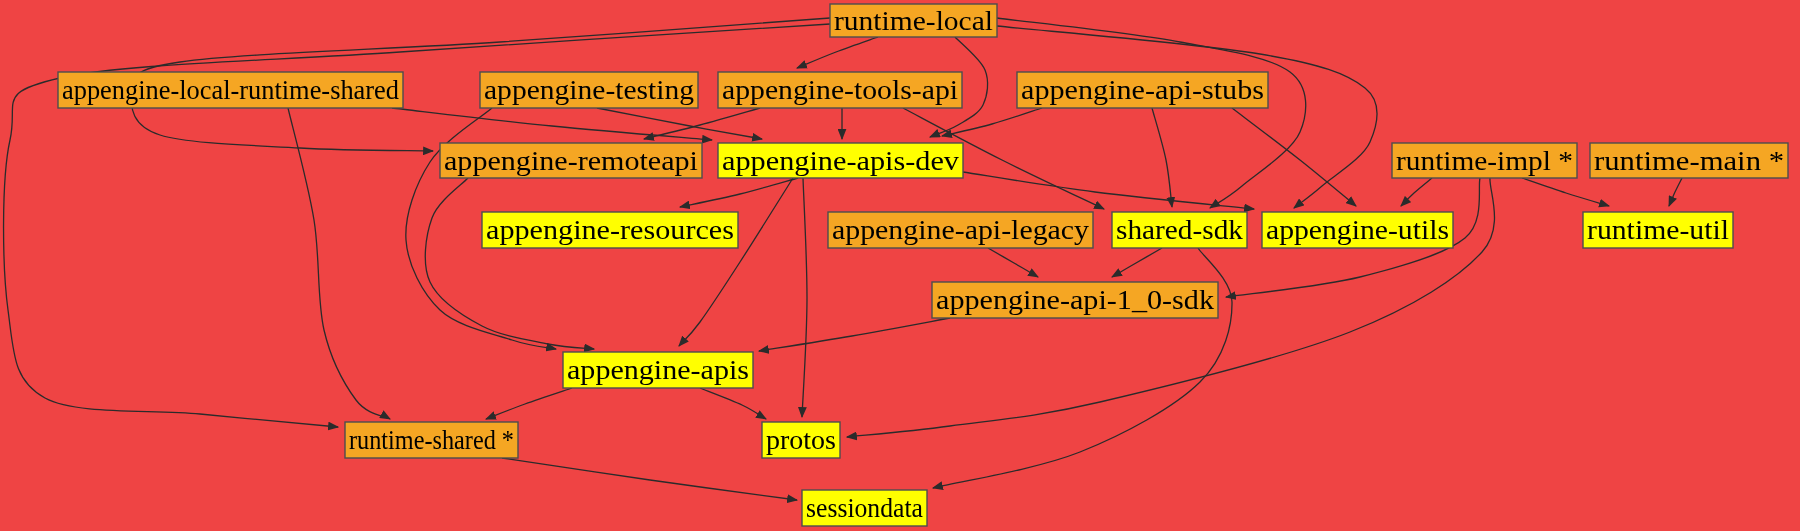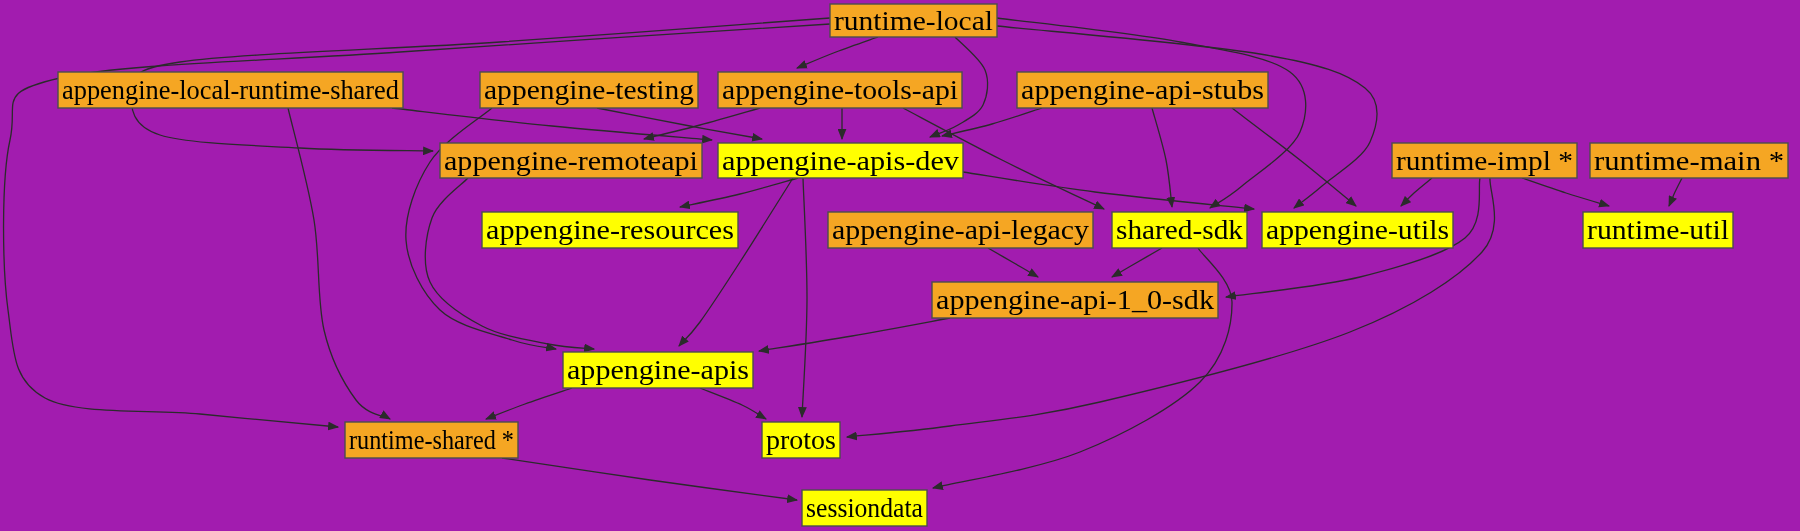--- a/index.html
+++ b/index.html
@@ -5,21 +5,21 @@
   html, body {
     margin: 0;
     padding: 0;
     background: #ffffff;
     font-family: "Liberation Serif", "DejaVu Serif", serif;
   }
   .stage {
     position: relative;
     width: 1800px;
     height: 531px;
-    background: #a21caf;
+    background: #ef4444;
     overflow: hidden;
   }
   svg { display: block; }
   .node-rect { stroke-width: 1.4px; }
   .node-label {
     fill: #000000;
     font-family: "Liberation Serif", "DejaVu Serif", serif;
     font-size: 27px;
   }
   .edge-path { fill: none; stroke-width: 1.3px; }

